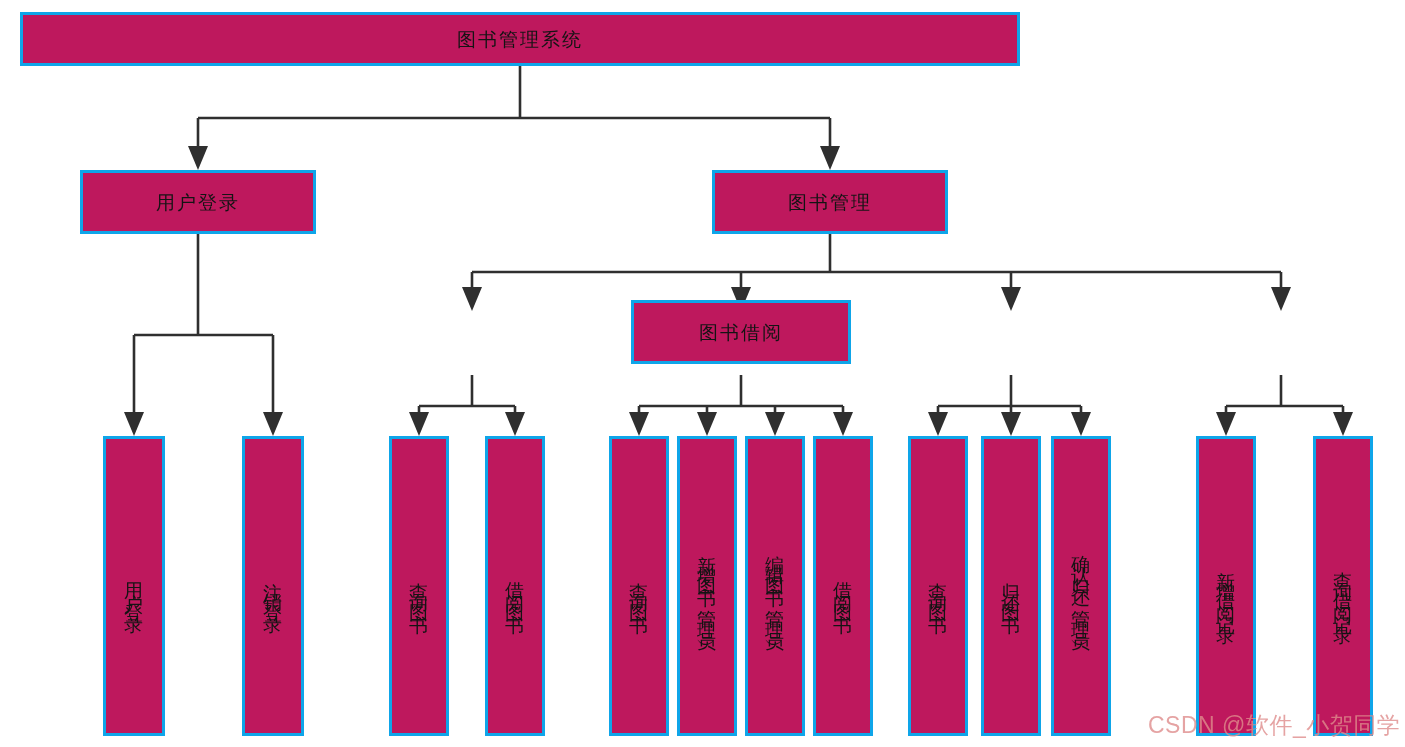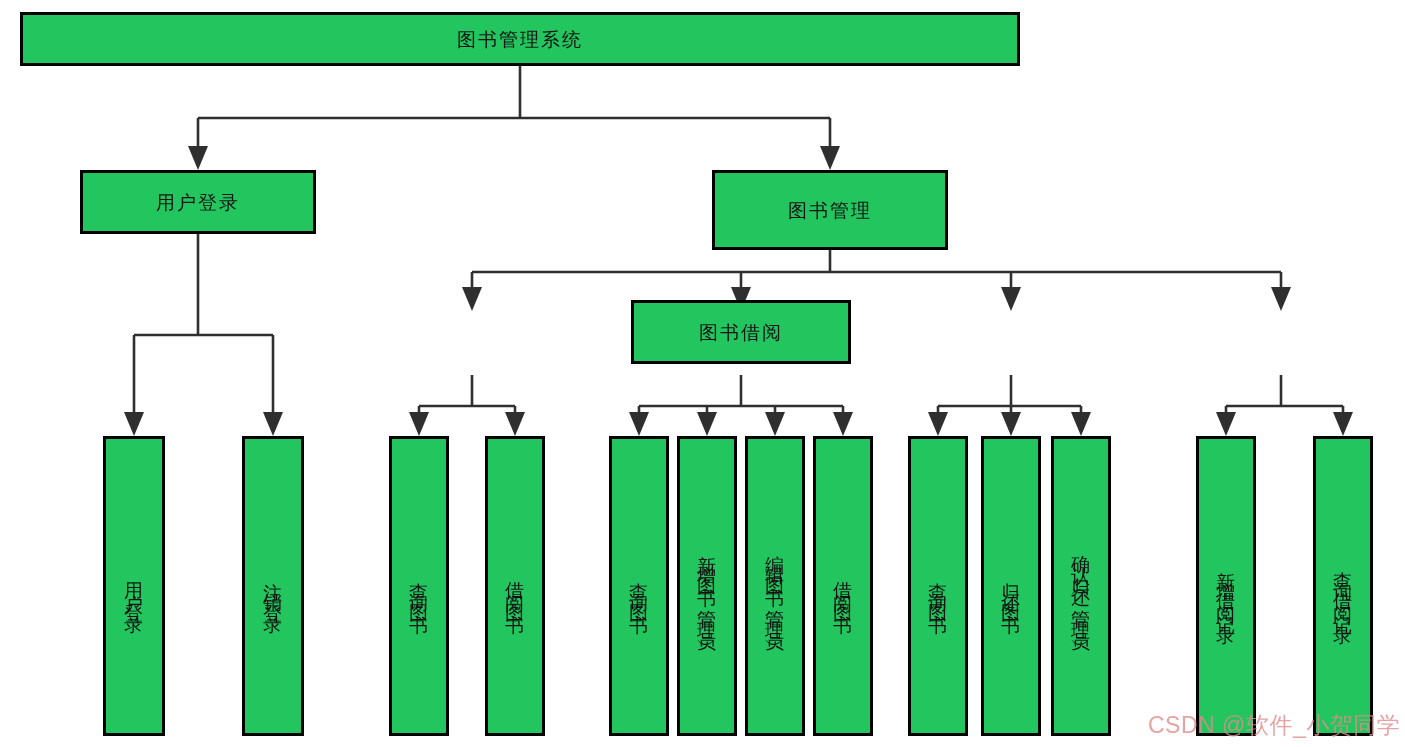--- a/index.html
+++ b/index.html
@@ -3,21 +3,21 @@
 <meta charset="utf-8">
 <style>
   html,body { margin:0; padding:0; background:#ffffff; }
   #canvas {
     position:relative; width:1405px; height:747px; background:#ffffff;
     font-family:"Liberation Sans", sans-serif; overflow:hidden;
   }
   #connectors { position:absolute; left:0; top:0; width:1405px; height:747px; }
   .node {
     position:absolute; box-sizing:border-box;
-    background:#22c55e; border:3px solid #000000;
+    background:#be185d; border:3px solid #0ea5e9;
     display:flex; align-items:center; justify-content:center;
     color:#141414; font-size:19px; letter-spacing:2px;
     text-align:right; line-height:1;
   }
   .leaf {
     writing-mode:vertical-rl; text-orientation:mixed;
     letter-spacing:11px; font-size:19px;
     padding-top:6px;
   }
   #watermark {
@@ -92,21 +92,21 @@
       <polygon points="1001,412 1021,412 1011,436"></polygon>
       <polygon points="1071,412 1091,412 1081,436"></polygon>
       <polygon points="1216,412 1236,412 1226,436"></polygon>
       <polygon points="1333,412 1353,412 1343,436"></polygon>
     </g>
   </svg>
 
   <div class="node" style="left:20px; top:12px; width:1000px; height:54px;">图书管理系统</div>
 
   <div class="node" style="left:80px; top:170px; width:236px; height:64px;">用户登录</div>
-  <div class="node" style="left:712px; top:170px; width:236px; height:80px;">图书管理</div>
+  <div class="node" style="left:712px; top:170px; width:236px; height:64px;">图书管理</div>
 
   <div class="node" style="left:631px; top:300px; width:220px; height:64px;">图书借阅</div>
 
   <div class="node leaf" style="left:103px; top:436px; width:62px; height:300px;">用户登录</div>
   <div class="node leaf" style="left:242px; top:436px; width:62px; height:300px;">注销登录</div>
 
   <div class="node leaf" style="left:389px; top:436px; width:60px; height:300px;">查询图书</div>
   <div class="node leaf" style="left:485px; top:436px; width:60px; height:300px;">借阅图书</div>
 
   <div class="node leaf" style="left:609px; top:436px; width:60px; height:300px;">查询图书</div>

